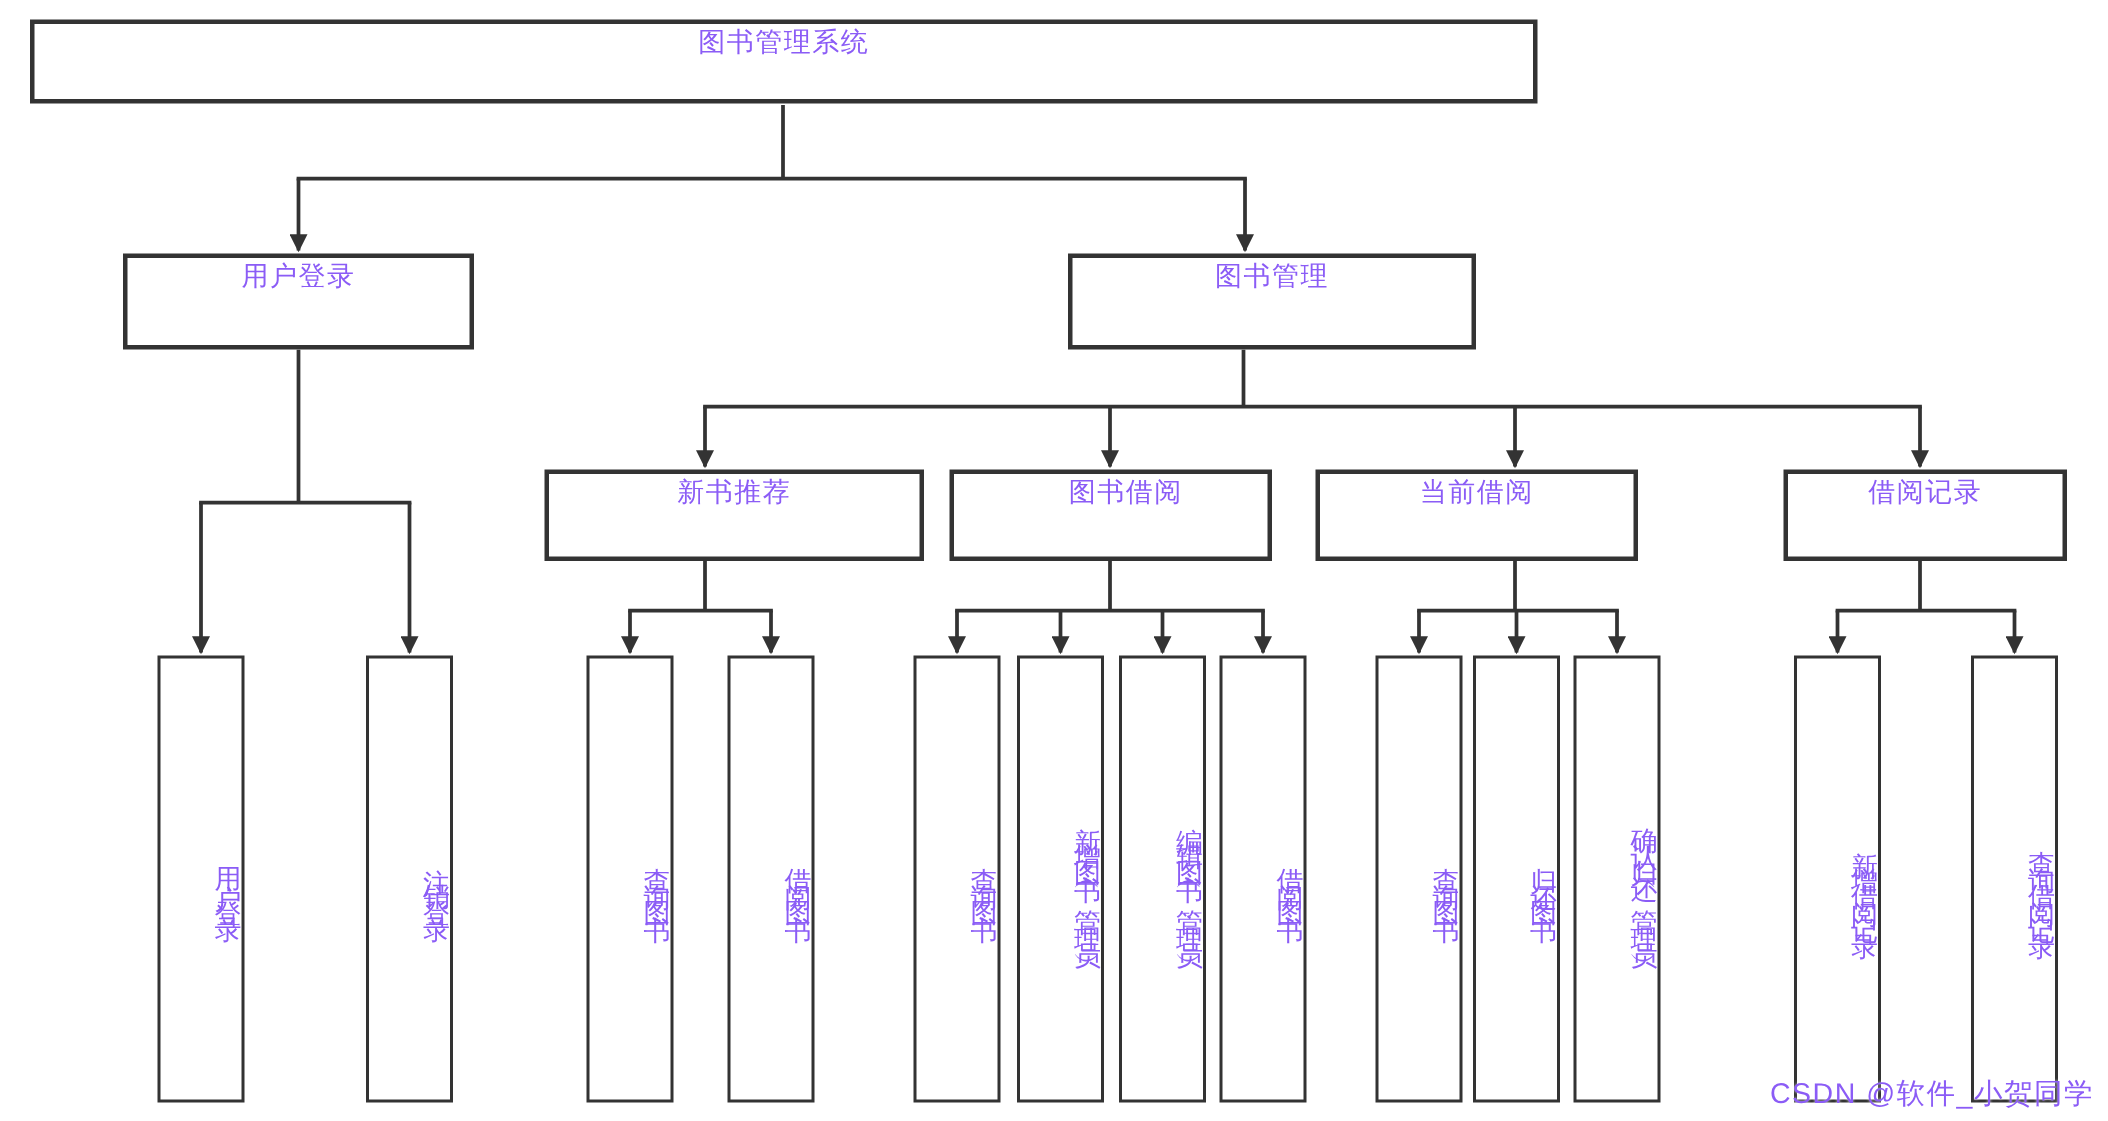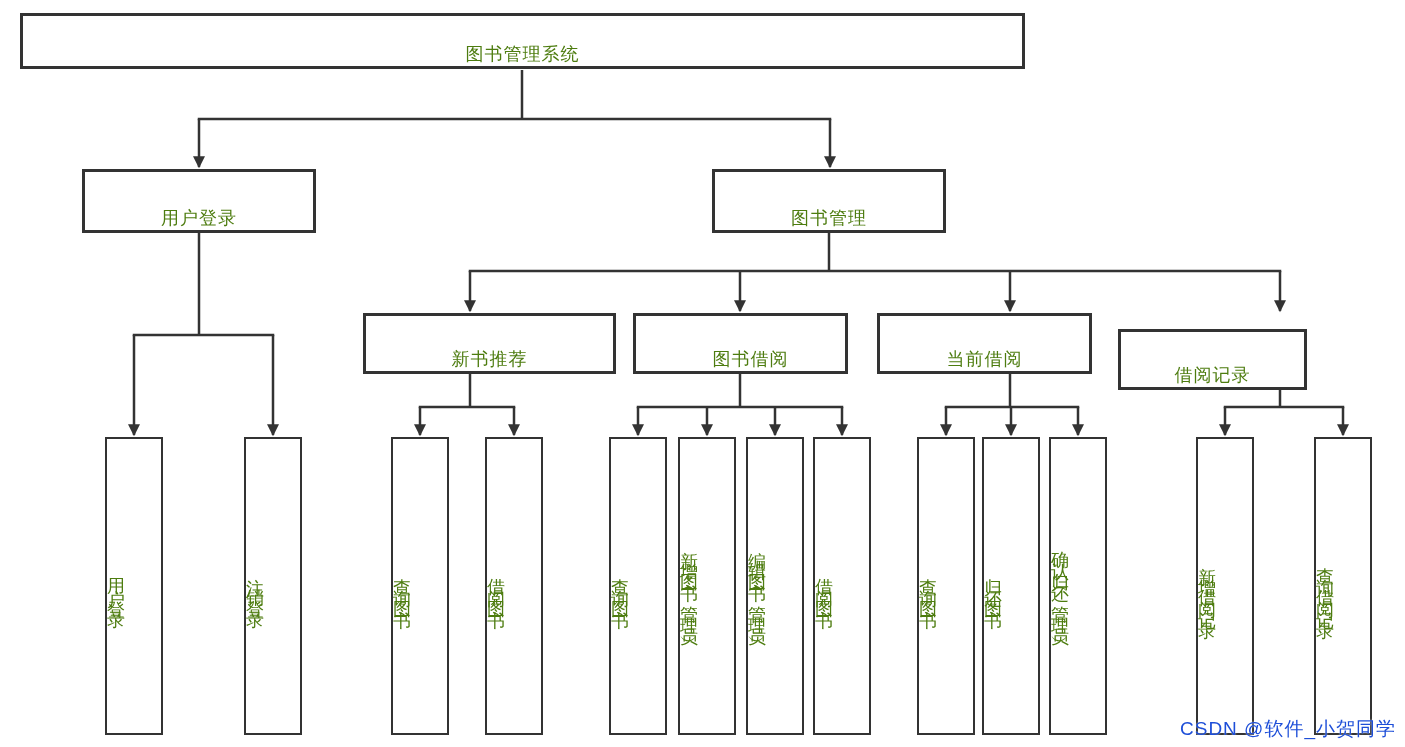--- a/index.html
+++ b/index.html
@@ -6,46 +6,46 @@
   body{
     width:1405px;height:747px;position:relative;overflow:hidden;
     background:#ffffff;
     font-family:"Liberation Sans","DejaVu Sans",sans-serif;
   }
   .canvas{position:absolute;inset:0;}
   svg.wires{position:absolute;left:0;top:0;}
   .box{
     position:absolute;box-sizing:border-box;
     background:#ffffff;border:3px solid #333333;
-    display:flex;align-items:flex-end;justify-content:center;
-    color:#4d7c0f;
+    display:flex;align-items:flex-start;justify-content:center;
+    color:#8b5cf6;
   }
   .hbox{font-size:18px;letter-spacing:1px;}
   .vbox{
     width:58px;height:298px;top:437px;
     border-width:2.5px;
     writing-mode:vertical-rl;text-orientation:mixed;
     font-size:18px;letter-spacing:11px;line-height:1;
   }
   
   .b-root{left:20px;top:13px;width:1005px;height:56px;}
   .b-login{left:82px;top:169px;width:234px;height:64px;}
-  .b-mgmt{left:712px;top:169px;width:234px;height:64px;}
+  .b-mgmt{left:712px;top:169px;width:272px;height:64px;}
   .b-nbr{left:363px;top:313px;width:253px;height:61px;}
   .b-bb{left:633px;top:313px;width:215px;height:61px;padding-left:20px;}
   .b-cb{left:877px;top:313px;width:215px;height:61px;}
-  .b-br{left:1118px;top:313px;width:189px;height:61px;margin-top:16px;}
+  .b-br{left:1189px;top:313px;width:189px;height:61px;}
   
   .x105{left:105px}.x244{left:244px}.x391{left:391px}.x485{left:485px}
   .x609{left:609px}.x678{left:678px}.x746{left:746px}.x813{left:813px}
   .x917{left:917px}.x982{left:982px}.x1049{left:1049px}
   .x1196{left:1196px}.x1314{left:1314px}
   .watermark{
     position:absolute;left:1180px;top:716px;
-    font-size:19px;color:#1d4ed8;letter-spacing:1px;
+    font-size:19px;color:#8b5cf6;letter-spacing:1px;
     text-shadow:0 0 2px rgba(255,255,255,.8);
     white-space:nowrap;
   }
 </style>
 </head>
 <body>
 
 <div class="canvas">
 
   <svg class="wires" width="1405" height="747" viewBox="0 0 1405 747">

